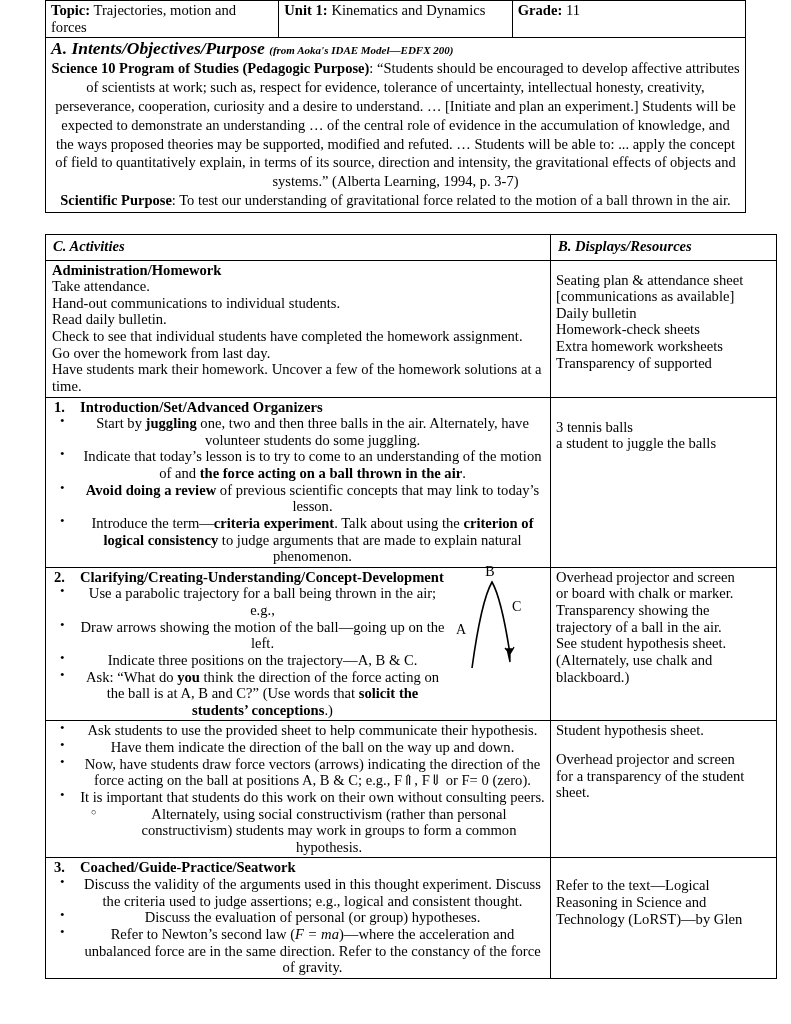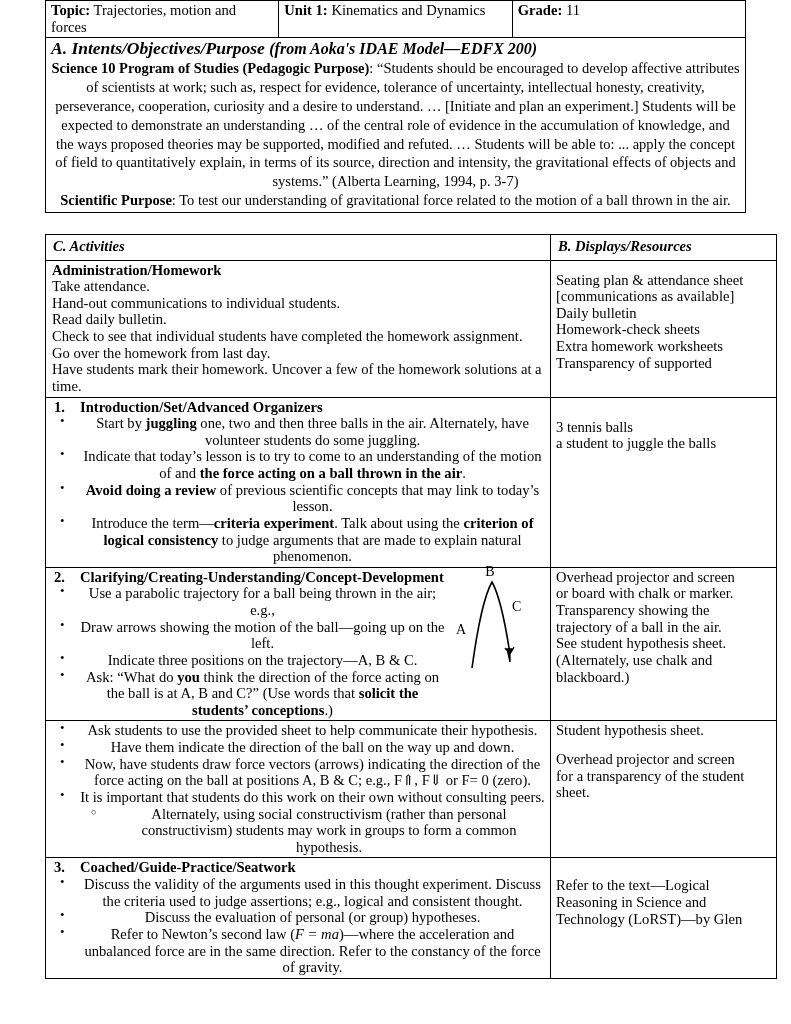--- a/index.html
+++ b/index.html
@@ -54,21 +54,21 @@
 
   
   .secA-wrap { margin-top: -1px; }
   .secA td { padding: 2px 6px 4px 7px; }
   .secA-head {
     font-style: italic;
     font-weight: bold;
     font-size: 17.5px;
   }
   .secA-head .src {
-    font-size: 16px;
+    font-size: 11px;
     font-weight: bold;
     font-style: italic;
   }
   .secA-body {
     font-size: 14.5px;
     line-height: 1.30;
     text-align: center;
   }
   .secA-body b { font-weight: bold; }
 

